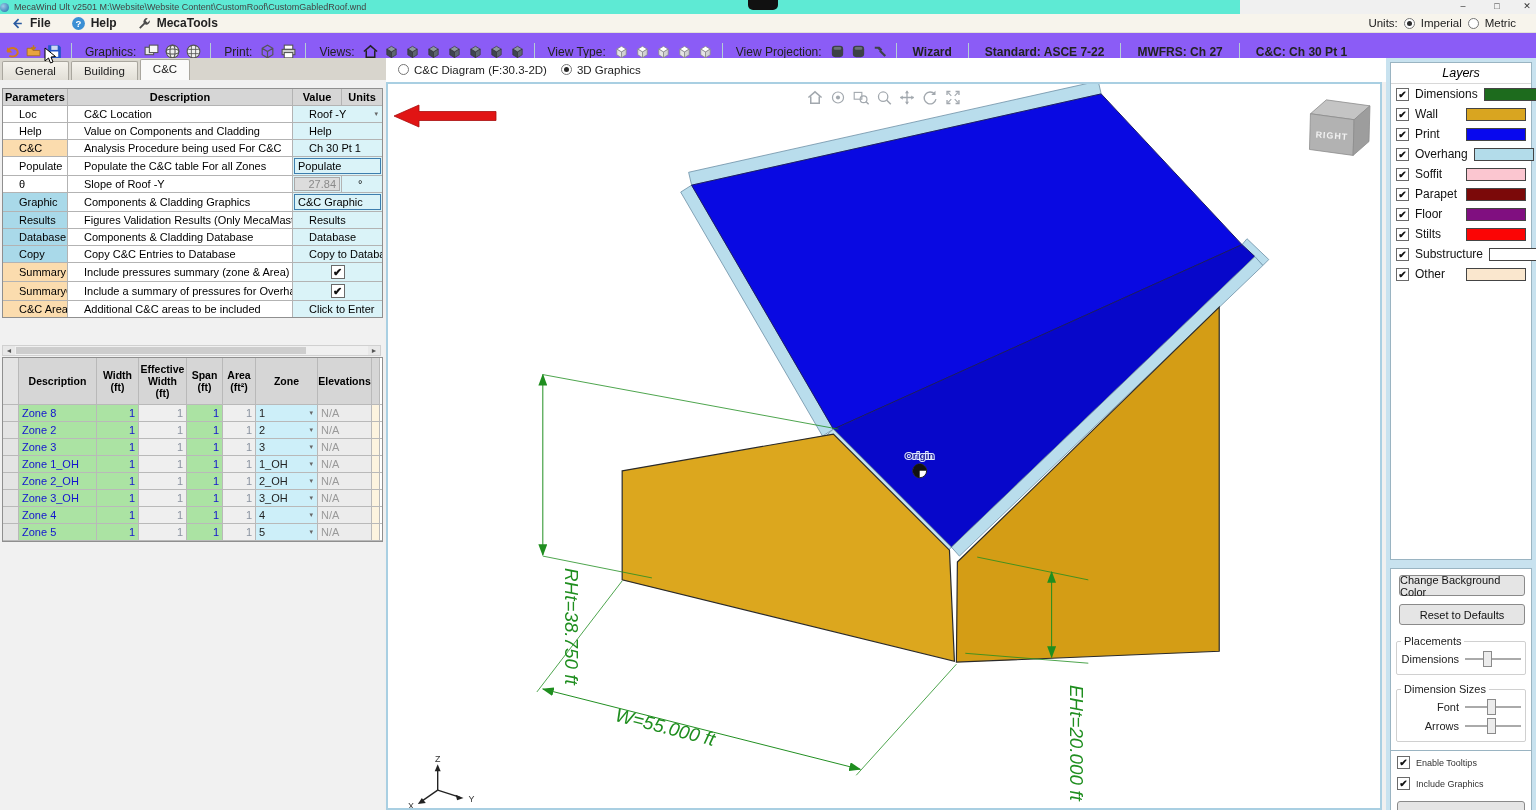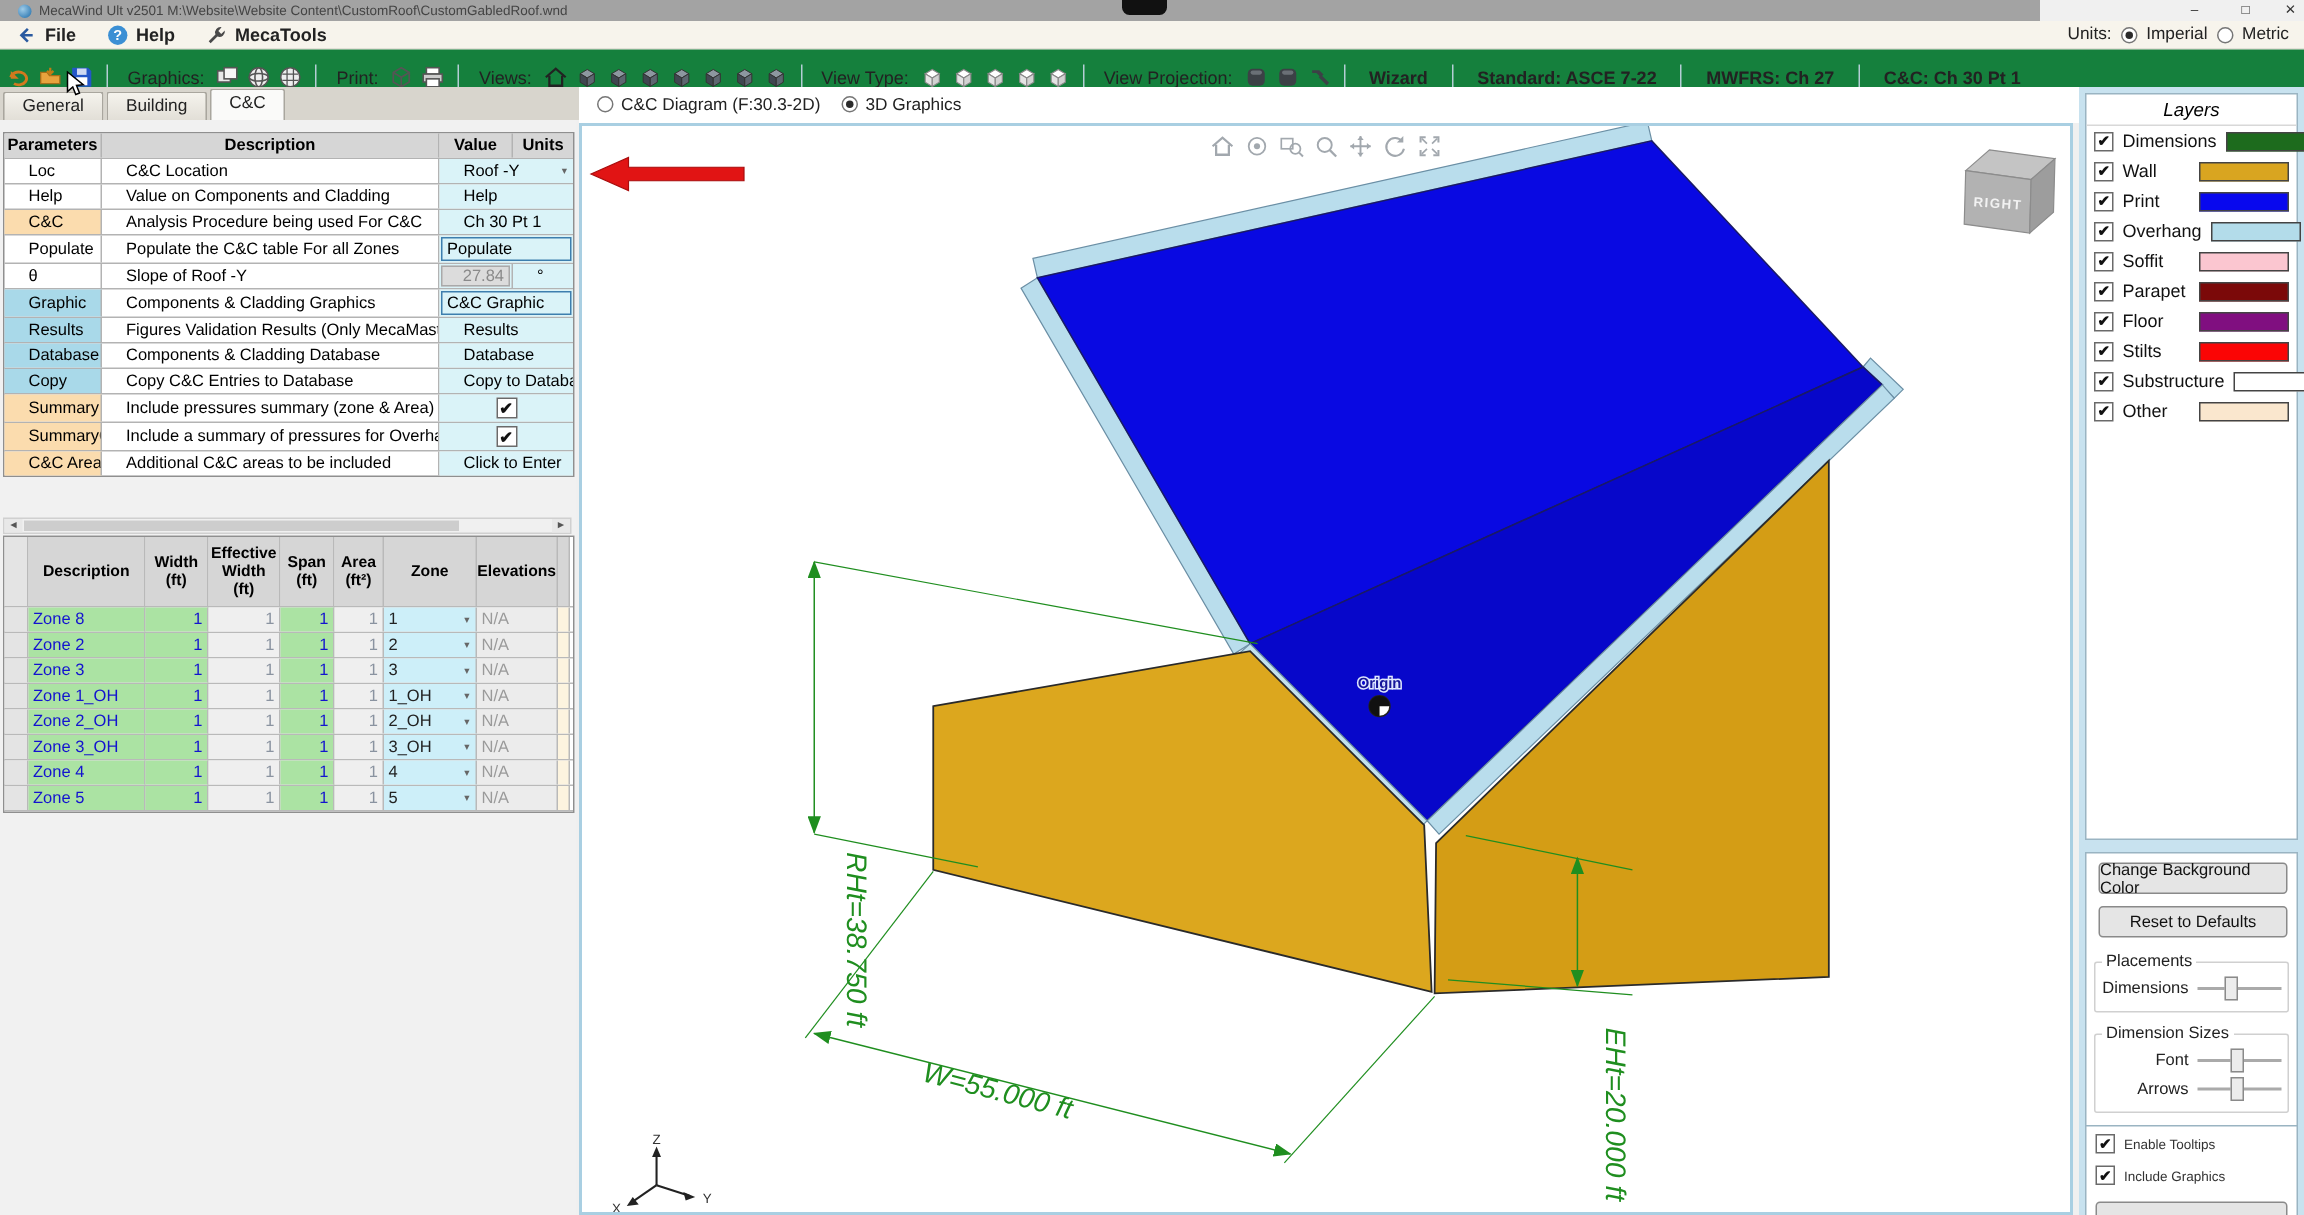--- a/index.html
+++ b/index.html
@@ -1,33 +1,33 @@
 <!DOCTYPE html>
 <html><head>
 <meta charset="utf-8">
 <style>
   html,body{margin:0;padding:0}
   body{width:1536px;height:810px;overflow:hidden;position:relative;background:#f0f0f0;
        font-family:"Liberation Sans",sans-serif;-webkit-font-smoothing:antialiased}
   .abs{position:absolute}
   
-  #titlebar{left:0;top:0;width:1360px;height:14px;background:#a3a3a3;font-size:9px;color:#444;
-            display:flex;align-items:center;padding-left:12px;box-sizing:border-box}
+  #titlebar{left:0;top:0;width:1240px;height:14px;background:#5eead4;font-size:9px;color:#444;
+            display:flex;align-items:center;padding-left:0;box-sizing:border-box}
   #appicon{width:9px;height:9px;border-radius:50%;background:radial-gradient(circle at 35% 35%,#9ecbe8,#1a6aa8);margin-right:5px;flex:0 0 auto}
   #notch{left:748px;top:0;width:30px;height:10px;background:#111;border-radius:0 0 5px 5px}
   .winctl{position:absolute;top:0;font-size:9px;color:#333;width:22px;text-align:center;line-height:13px}
   
   #menubar{left:0;top:14px;width:1536px;height:19px;background:#f7f4ec;border-bottom:1px solid #e3e0d7;
            display:flex;align-items:center;font-size:12px;font-weight:600;color:#222;box-sizing:border-box}
   #menubar .mitem{display:flex;align-items:center;gap:5px;padding:0 10px;height:100%}
-  #units{margin-left:auto;display:flex;align-items:center;gap:6px;font-weight:400;font-size:11.5px;padding-right:10px}
+  #units{margin-left:auto;display:flex;align-items:center;gap:6px;font-weight:400;font-size:11.5px;padding-right:20px}
   .radio{width:11px;height:11px;border:1px solid #767676;border-radius:50%;background:#fff;display:inline-block;position:relative;box-sizing:border-box;flex:0 0 auto}
   .radio.sel::after{content:'';position:absolute;left:2px;top:2px;right:2px;bottom:2px;background:#2b2b2b;border-radius:50%}
   
-  #toolbar{left:0;top:33px;width:1536px;height:38px;background:#15803d;border-bottom:1px solid #bcd9e1;
+  #toolbar{left:0;top:33px;width:1536px;height:38px;background:#8b5cf6;border-bottom:1px solid #bcd9e1;
            display:flex;align-items:center;font-size:12px;color:#222;box-sizing:border-box;padding-left:4px;gap:4px;white-space:nowrap}
   #toolbar .sep{width:1px;height:17px;background:#b4cdd5;margin:0 4px;flex:0 0 auto}
   #toolbar .tlabel{margin:0 3px 0 5px}
   #toolbar .tbold{font-weight:bold;margin:0 8px}
   .icn{width:17px;height:17px;flex:0 0 auto;display:inline-block}
   .icn.sm{width:15px;height:15px}
   
   #tabstrip{left:0;top:58px;width:386px;height:22px;background:#d8d5cd;display:flex;align-items:flex-end;padding-left:2px;box-sizing:border-box}
   .tab{font-size:11.5px;color:#222;background:linear-gradient(#f5f3ed,#e2dfd7);border:1px solid #a9a69e;border-bottom:none;
        padding:3px 12px 3px 12px;margin-right:2px;border-radius:2px 2px 0 0}

